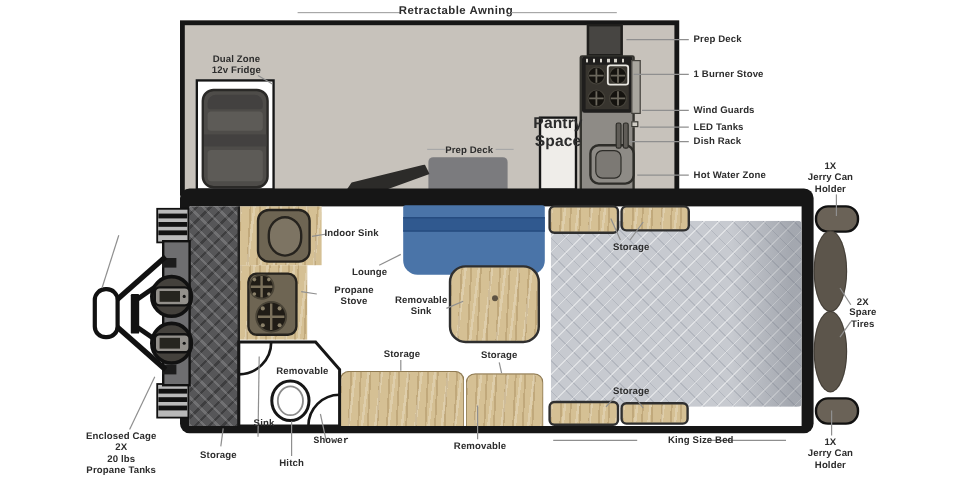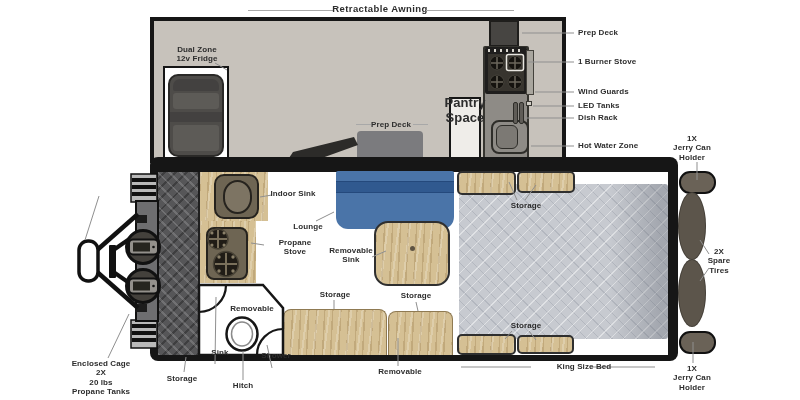--- a/index.html
+++ b/index.html
@@ -245,21 +245,21 @@
   <div class="lbl" style="left:293px;top:194px;">Indoor Sink</div>
   <div class="lbl" style="left:308px;top:227px;">Lounge</div>
   <div class="lbl" style="left:279px;top:247px;margin-left:16px;">Propane
 Stove</div>
   <div class="lbl" style="left:351px;top:255px;">Removable
 Sink</div>
   <div class="lbl" style="left:252px;top:309px;">Removable</div>
   <div class="lbl" style="left:182px;top:379px;">Storage</div>
   <div class="lbl" style="left:220px;top:353px;">Sink</div>
   <div class="lbl" style="left:243px;top:386px;">Hitch</div>
-  <div class="lbl" style="left:276px;top:356px;">Shower</div>
+  <div class="lbl" style="left:276px;top:368px;font-family:Liberation Mono, monospace;">Shower</div>
   <div class="lbl" style="left:335px;top:295px;">Storage</div>
   <div class="lbl" style="left:416px;top:296px;">Storage</div>
   <div class="lbl" style="left:400px;top:372px;">Removable</div>
   <div class="lbl" style="left:526px;top:206px;">Storage</div>
   <div class="lbl" style="left:526px;top:326px;">Storage</div>
   <div class="lbl" style="left:560px;top:367px;padding-left:48px;">King Size Bed</div>
 
 </div>
 
 </body></html>

